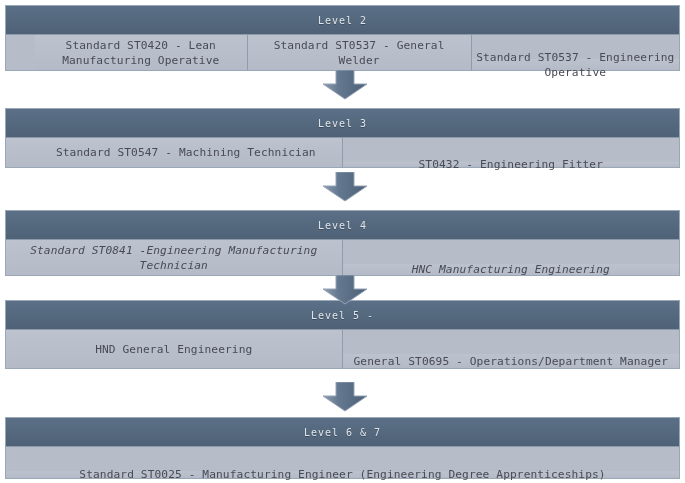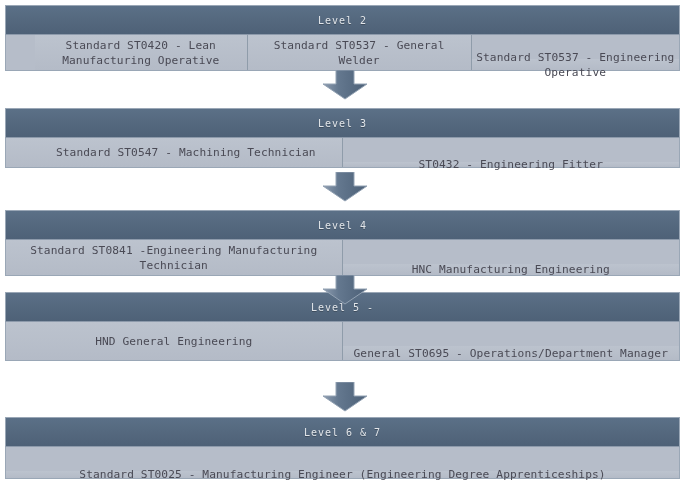--- a/index.html
+++ b/index.html
@@ -90,26 +90,26 @@
     </div>
     <div class="level-block" style="top: 108px;">
       <div class="level-header">Level 3</div>
       <div class="level-row" style="height: 31px;">
         <div class="level-cell" style="width: 50%; padding-left: 28px;">Standard ST0547 - Machining Technician</div>
         <div class="level-cell" style="width: 50%;">ST0432 - Engineering Fitter</div>
       </div>
     </div>
     <div class="level-block" style="top: 210px;">
       <div class="level-header">Level 4</div>
-      <div class="level-row" style="height: 37px;">
+      <div class="level-row" style="height: 37px; font-style: italic;">
         <div class="level-cell" style="width: 50%;">Standard ST0841 -Engineering Manufacturing Technician</div>
         <div class="level-cell" style="width: 50%;">HNC Manufacturing Engineering</div>
       </div>
     </div>
-    <div class="level-block" style="top: 292px;">
+    <div class="level-block" style="top: 300px;">
       <div class="level-header">Level 5 -</div>
       <div class="level-row" style="height: 40px;">
         <div class="level-cell" style="width: 50%;">HND General Engineering</div>
         <div class="level-cell" style="width: 50%;">General ST0695 - Operations/Department Manager</div>
       </div>
     </div>
     <div class="level-block" style="top: 417px;">
       <div class="level-header">Level 6 &amp; 7</div>
       <div class="level-row" style="height: 33px;">
         <div class="level-cell" style="width: 100%; text-align: right;">Standard ST0025 - Manufacturing Engineer (Engineering Degree Apprenticeships)</div>

